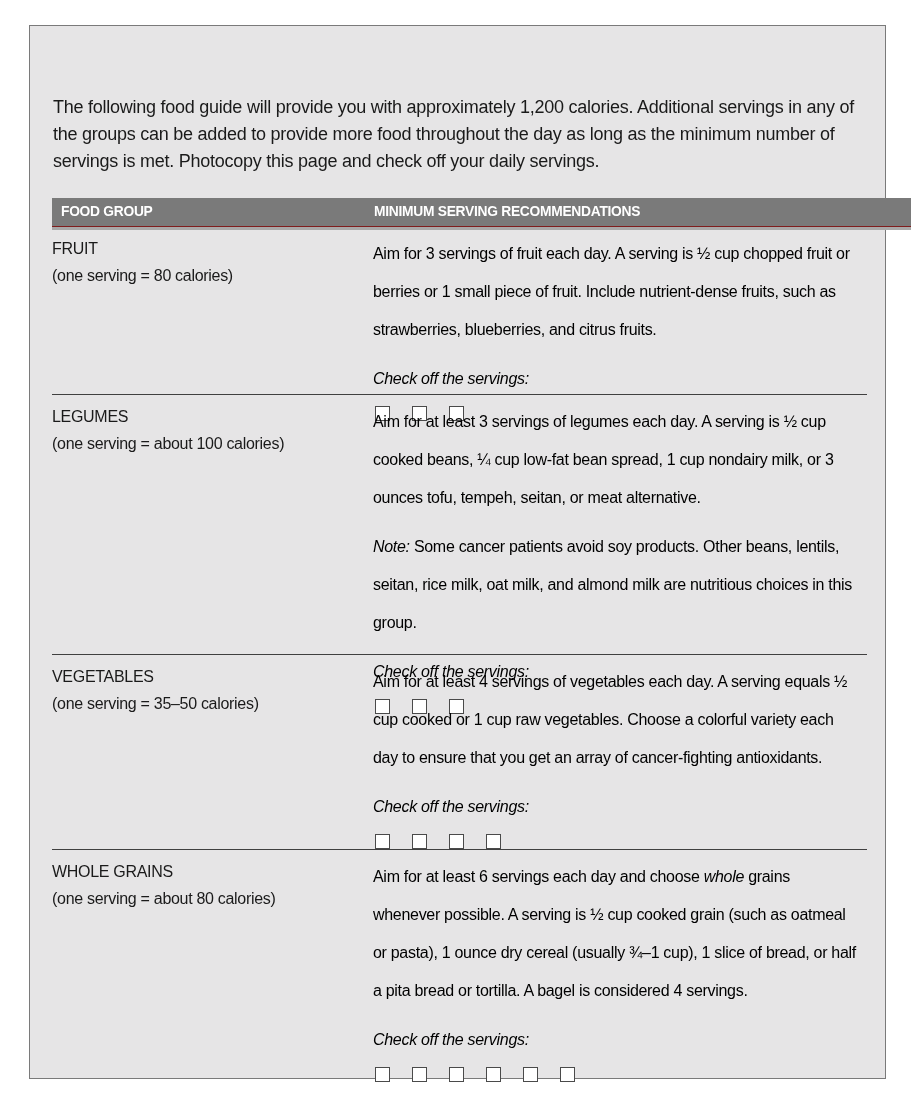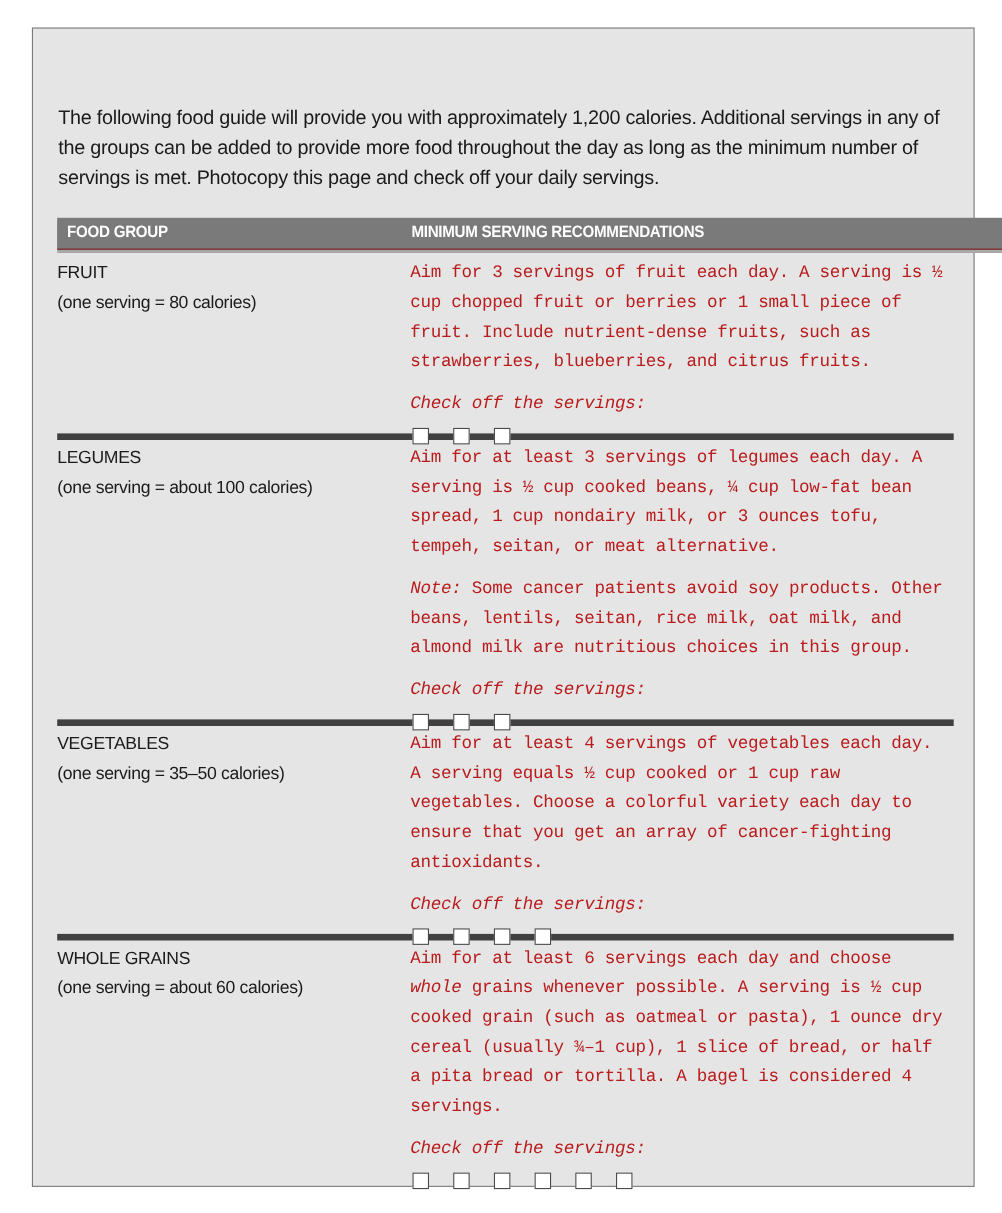--- a/index.html
+++ b/index.html
@@ -25,25 +25,25 @@
     position:absolute; left:22px; top:172px; width:894px; height:28px;
     background:#7a7a7a; border-bottom:1px solid #7f1d1d;
     box-shadow:0 3px 0 0 #a8a8a8;
   }
   .th {
     position:absolute; top:4px; color:#ffffff; font-weight:bold; font-size:15px;
     letter-spacing:-0.3px; transform:scaleX(0.92); transform-origin:left center;
   }
   .th.col1 { left:9px; }
   .th.col2 { left:322px; }
-  .row { position:absolute; left:22px; width:815px; border-bottom:6px solid #404040; }
+  .row { position:absolute; left:22px; width:815px; border-bottom:1px solid #404040; }
   .row.last { border-bottom:none; }
   .group { position:absolute; left:0; top:0; font-size:16px; line-height:27px; color:#1a1a1a; letter-spacing:-0.3px; }
   .group .name { text-transform:none; }
-  .rec { position:absolute; left:321px; top:0; width:485px; font-size:16px; line-height:27px; color:#b91c1c; letter-spacing:-0.3px;font-family:Liberation Mono, monospace; }
+  .rec { position:absolute; left:321px; top:0; width:485px; font-size:16px; line-height:38px; color:#000000; letter-spacing:-0.3px; }
   .rec p { margin:0 0 11px 0; }
   .rec .check-label { font-style:italic; margin:0 0 8px 0; }
   .boxes { display:flex; gap:22px; margin-left:2px; }
   .box { width:15px; height:15px; background:#ffffff; border:1.5px solid #4a4a4a; box-sizing:border-box; cursor:pointer; }
   em { font-style:italic; }
 </style>
 </head>
 <body>
 
 <div class="card">
@@ -101,21 +101,21 @@
         <div class="box"></div>
         <div class="box"></div>
         <div class="box"></div>
       </div>
     </div>
   </div>
 
   <div class="row last" style="top:832px;height:210px;">
     <div class="group">
       <div class="name">WHOLE GRAINS</div>
-      <div>(one serving = about 60 calories)</div>
+      <div>(one serving = about 80 calories)</div>
     </div>
     <div class="rec">
       <p><span>Aim for at least 6 servings each day and choose </span><em>whole</em><span> grains whenever possible. A serving is ½ cup cooked grain (such as oatmeal or pasta), 1 ounce dry cereal (usually ¾–1 cup), 1 slice of bread, or half a pita bread or tortilla. A bagel is considered 4 servings.</span></p>
       <p class="check-label">Check off the servings:</p>
       <div class="boxes">
         <div class="box"></div>
         <div class="box"></div>
         <div class="box"></div>
         <div class="box"></div>
         <div class="box"></div>

